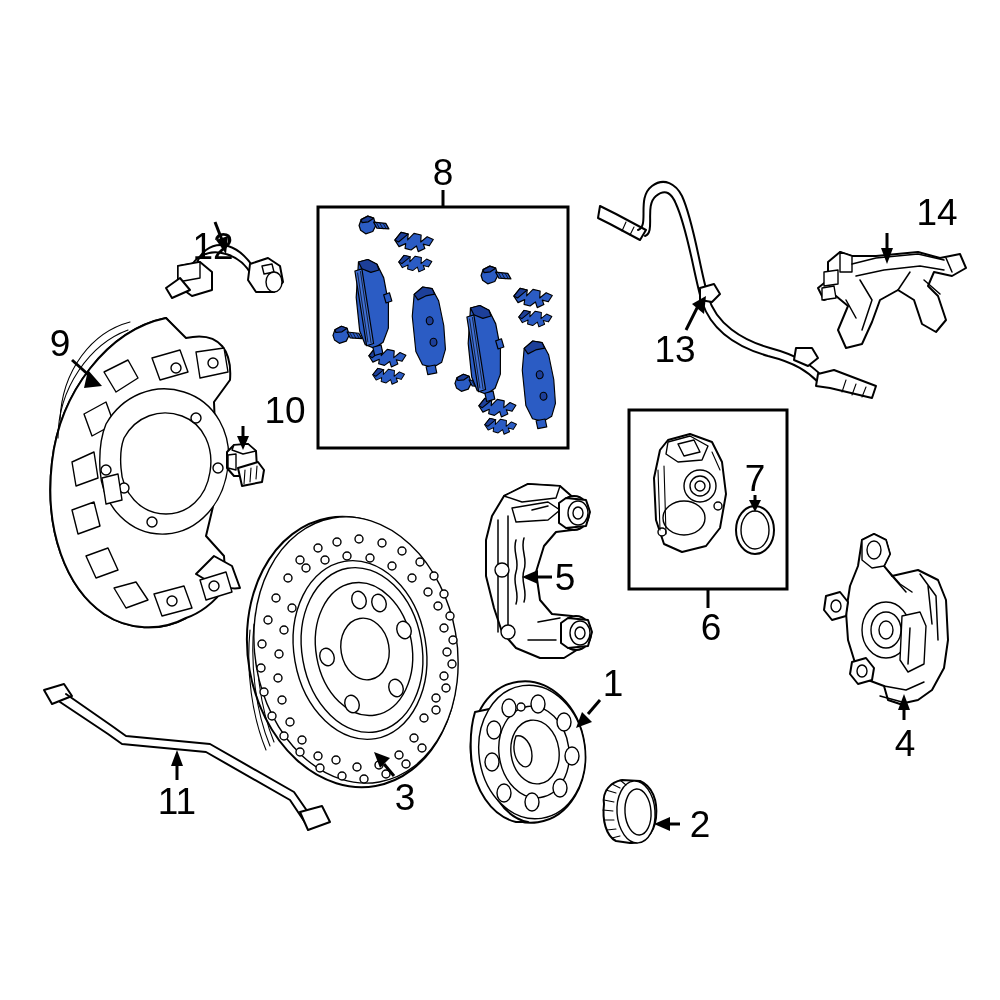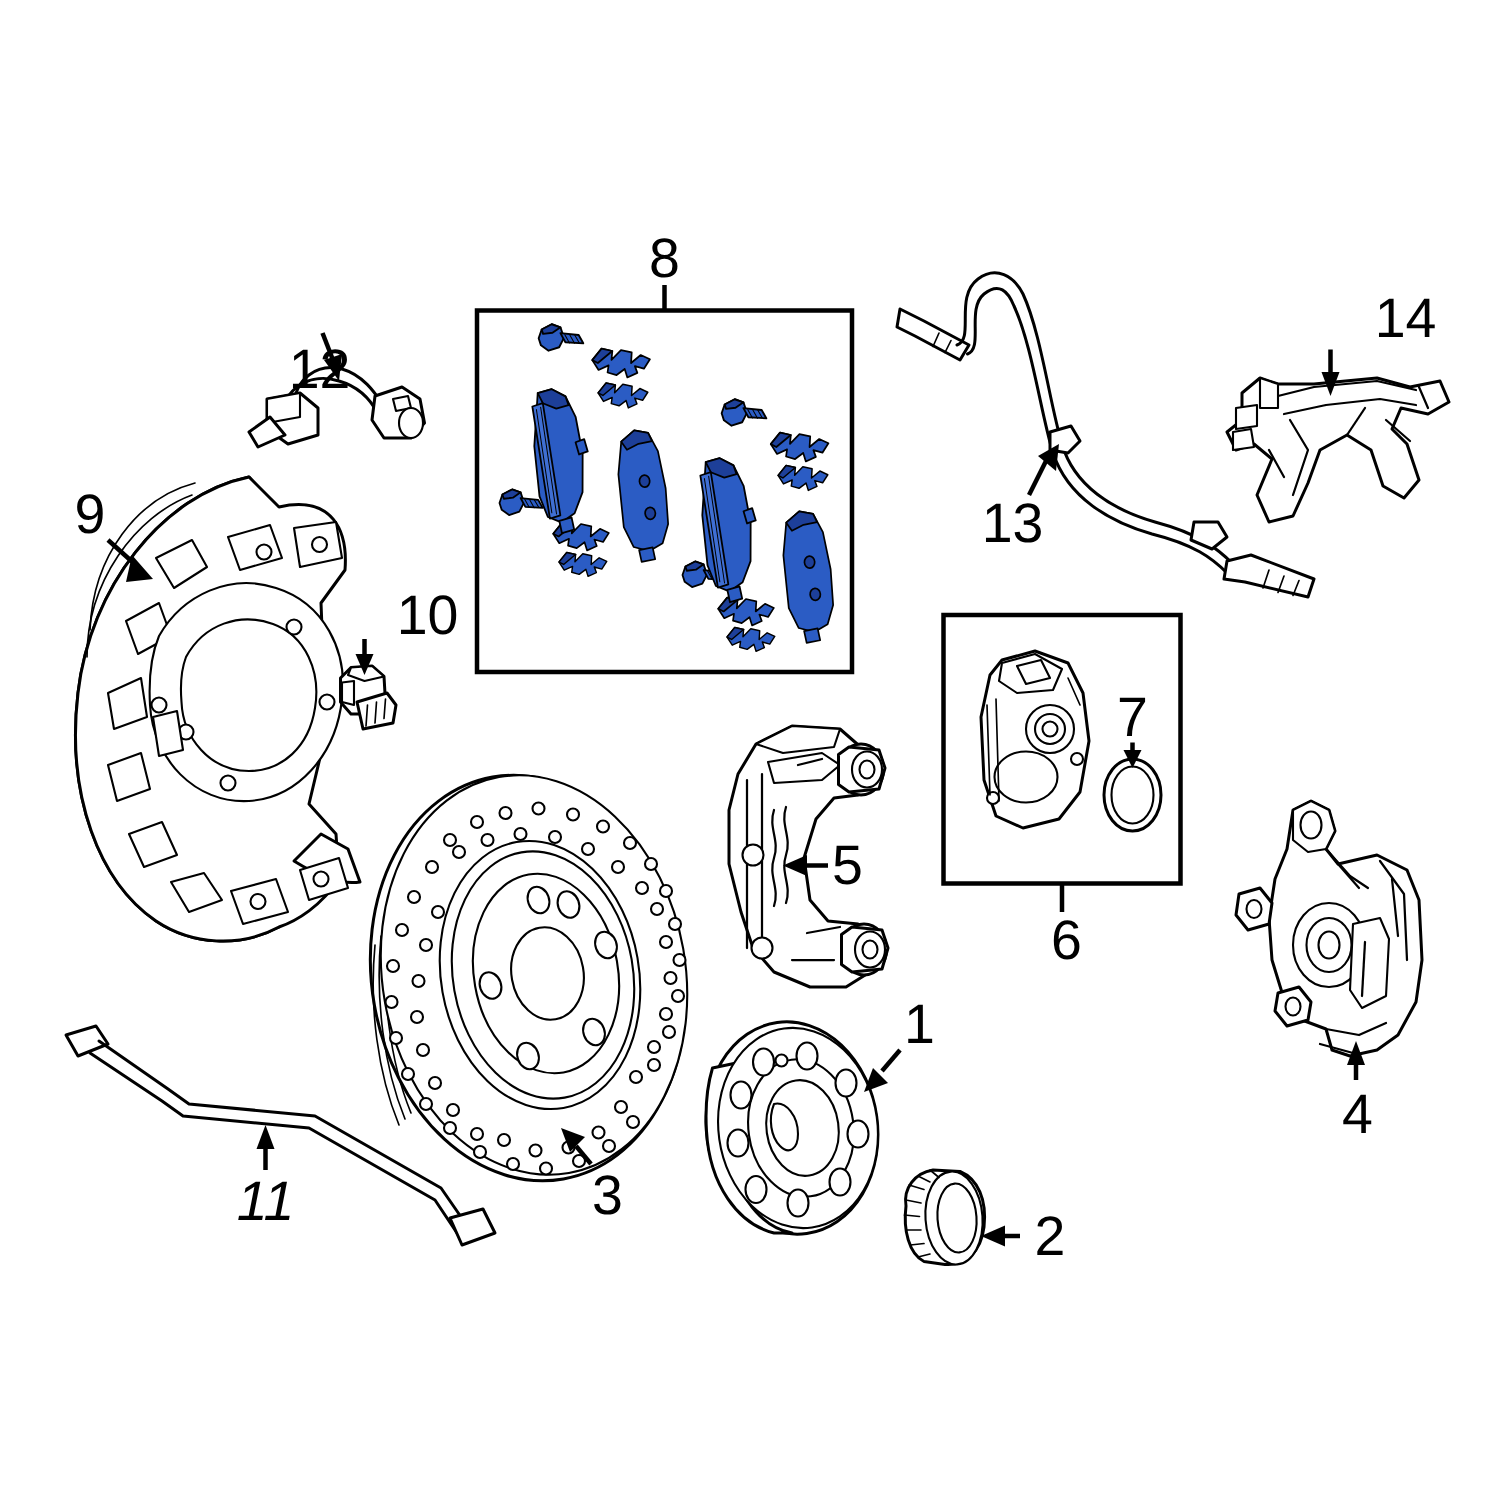--- a/index.html
+++ b/index.html
@@ -471,18 +471,18 @@
 <div class="callout-label" style="left:613px;top:683px;">1</div>
 <div class="callout-label" style="left:700px;top:824px;">2</div>
 <div class="callout-label" style="left:405px;top:797px;">3</div>
 <div class="callout-label" style="left:905px;top:743px;">4</div>
 <div class="callout-label" style="left:565px;top:577px;">5</div>
 <div class="callout-label" style="left:711px;top:627px;">6</div>
 <div class="callout-label" style="left:755px;top:478px;">7</div>
 <div class="callout-label" style="left:443px;top:172px;">8</div>
 <div class="callout-label" style="left:60px;top:343px;">9</div>
 <div class="callout-label" style="left:254px;top:410px;margin-left:31px;">10</div>
-<div class="callout-label" style="left:177px;top:801px;font-style:italic;">11</div>
+<div class="callout-label" style="left:177px;top:801px;">11</div>
 <div class="callout-label" style="left:213px;top:198px;margin-top:48px;">12</div>
 <div class="callout-label" style="left:675px;top:349px;">13</div>
 <div class="callout-label" style="left:937px;top:212px;">14</div>
 
 </div>
 
 </body></html>

